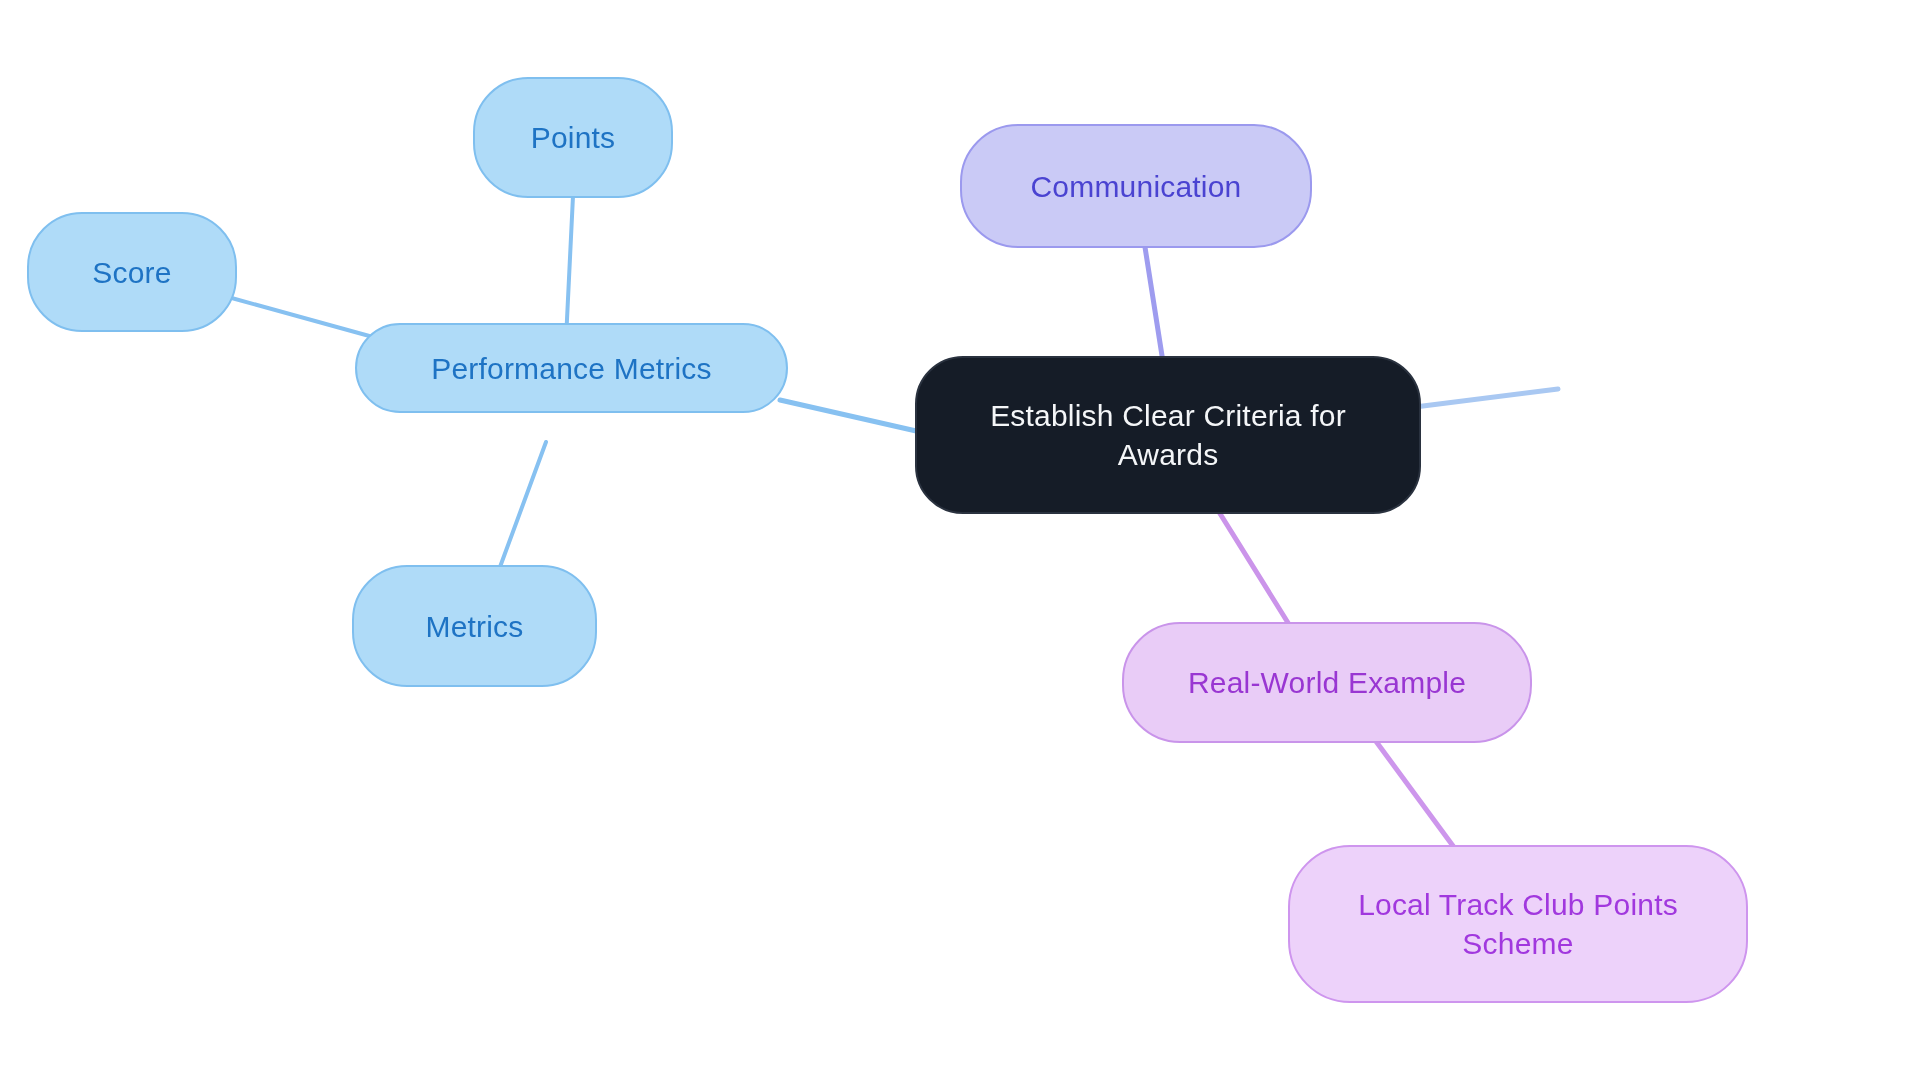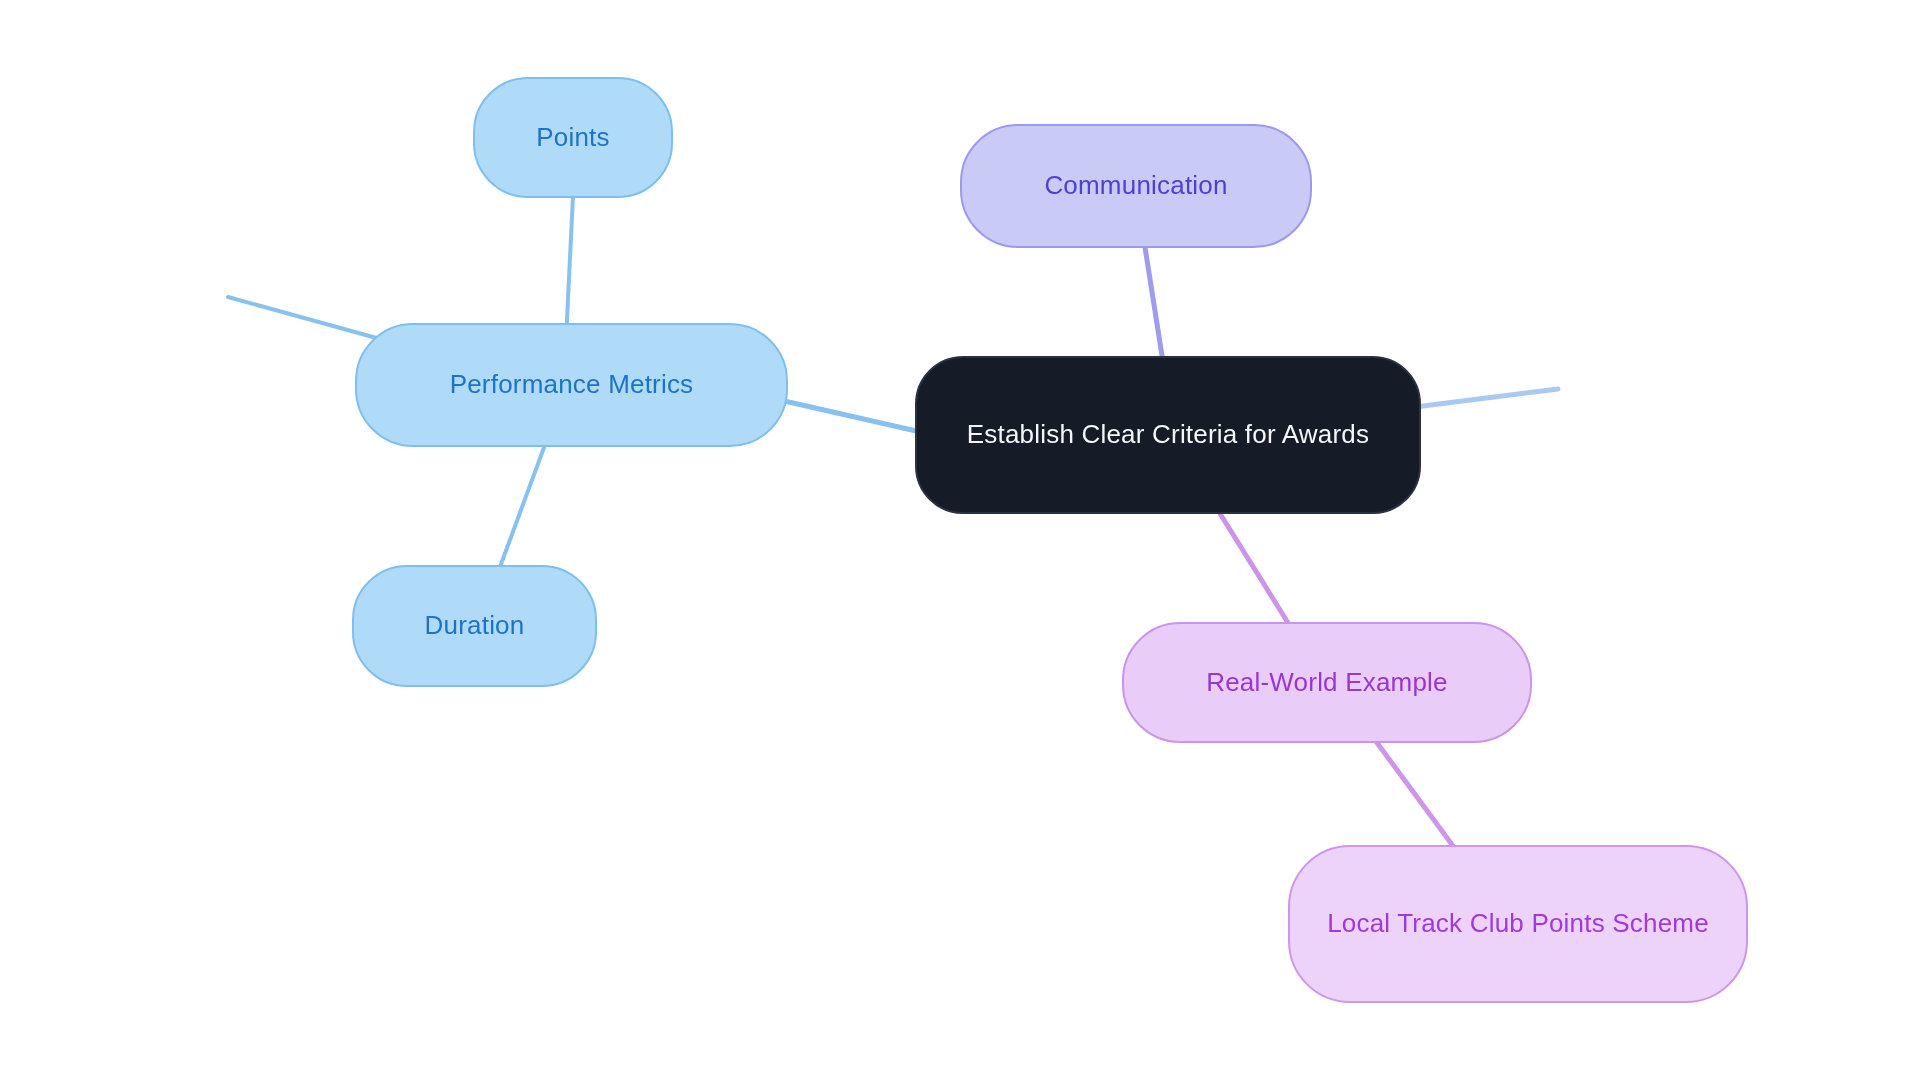--- a/index.html
+++ b/index.html
@@ -25,32 +25,32 @@
   }
   .node {
     position: absolute;
     z-index: 2;
     display: flex;
     align-items: center;
     justify-content: center;
     text-align: center;
     box-sizing: border-box;
     border: 2px solid transparent;
-    font-size: 26px;
+    font-size: 30px;
     line-height: 1.3;
     letter-spacing: 0.2px;
     cursor: pointer;
   }
   .node .node-label {
     display: block;
     width: 100%;
   }
   
   .n-central            { left: 915px;  top: 356px; width: 506px; height: 158px; border-radius: 48px; padding: 0 30px; align-items: center; }
-  .n-performance        { left: 355px;  top: 323px; width: 433px; height: 124px; border-radius: 58px; padding: 0 30px; }
+  .n-performance        { left: 355px;  top: 323px; width: 433px; height: 90px; border-radius: 58px; padding: 0 30px; }
   .n-points             { left: 473px;  top: 77px;  width: 200px; height: 121px; border-radius: 55px; padding: 0 20px; }
   .n-score              { left: 27px;   top: 212px; width: 210px; height: 120px; border-radius: 55px; padding: 0 20px; }
   .n-duration           { left: 352px;  top: 565px; width: 245px; height: 122px; border-radius: 55px; padding: 0 20px; }
   .n-communication      { left: 960px;  top: 124px; width: 352px; height: 124px; border-radius: 58px; padding: 0 24px; }
   .n-sportsmanship      { left: 1550px; top: 305px; width: 343px; height: 123px; border-radius: 58px; padding: 0 24px; }
   .n-real-world         { left: 1122px; top: 622px; width: 410px; height: 121px; border-radius: 58px; padding: 0 24px; }
   .n-local-track        { left: 1288px; top: 845px; width: 460px; height: 158px; border-radius: 62px; padding: 0 30px; }
 </style>
 </head>
 <body>
@@ -73,23 +73,26 @@
   </div>
 
   <div class="node n-performance" style="background: rgb(175, 219, 248); border-color: rgb(127, 191, 239); color: rgb(30, 115, 196);">
     <span class="node-label">Performance Metrics</span>
   </div>
 
   <div class="node n-points" style="background: rgb(175, 219, 248); border-color: rgb(127, 191, 239); color: rgb(30, 115, 196);">
     <span class="node-label">Points</span>
   </div>
 
+  <div class="node n-score" style="background: rgb(175, 219, 248); border-color: rgb(127, 191, 239); color: rgb(30, 115, 196);">
+    <span class="node-label">Score</span>
+  </div>
 
   <div class="node n-duration" style="background: rgb(175, 219, 248); border-color: rgb(127, 191, 239); color: rgb(30, 115, 196);">
-    <span class="node-label">Duration</span>
+    <span class="node-label">Metrics</span>
   </div>
 
   <div class="node n-communication" style="background: rgb(202, 202, 246); border-color: rgb(155, 153, 238); color: rgb(74, 67, 209);">
     <span class="node-label">Communication</span>
   </div>
 
 
   <div class="node n-local-track" style="background: rgb(237, 210, 250); border-color: rgb(206, 149, 238); color: rgb(161, 56, 222);">
     <span class="node-label">Local Track Club Points Scheme</span>
   </div>

